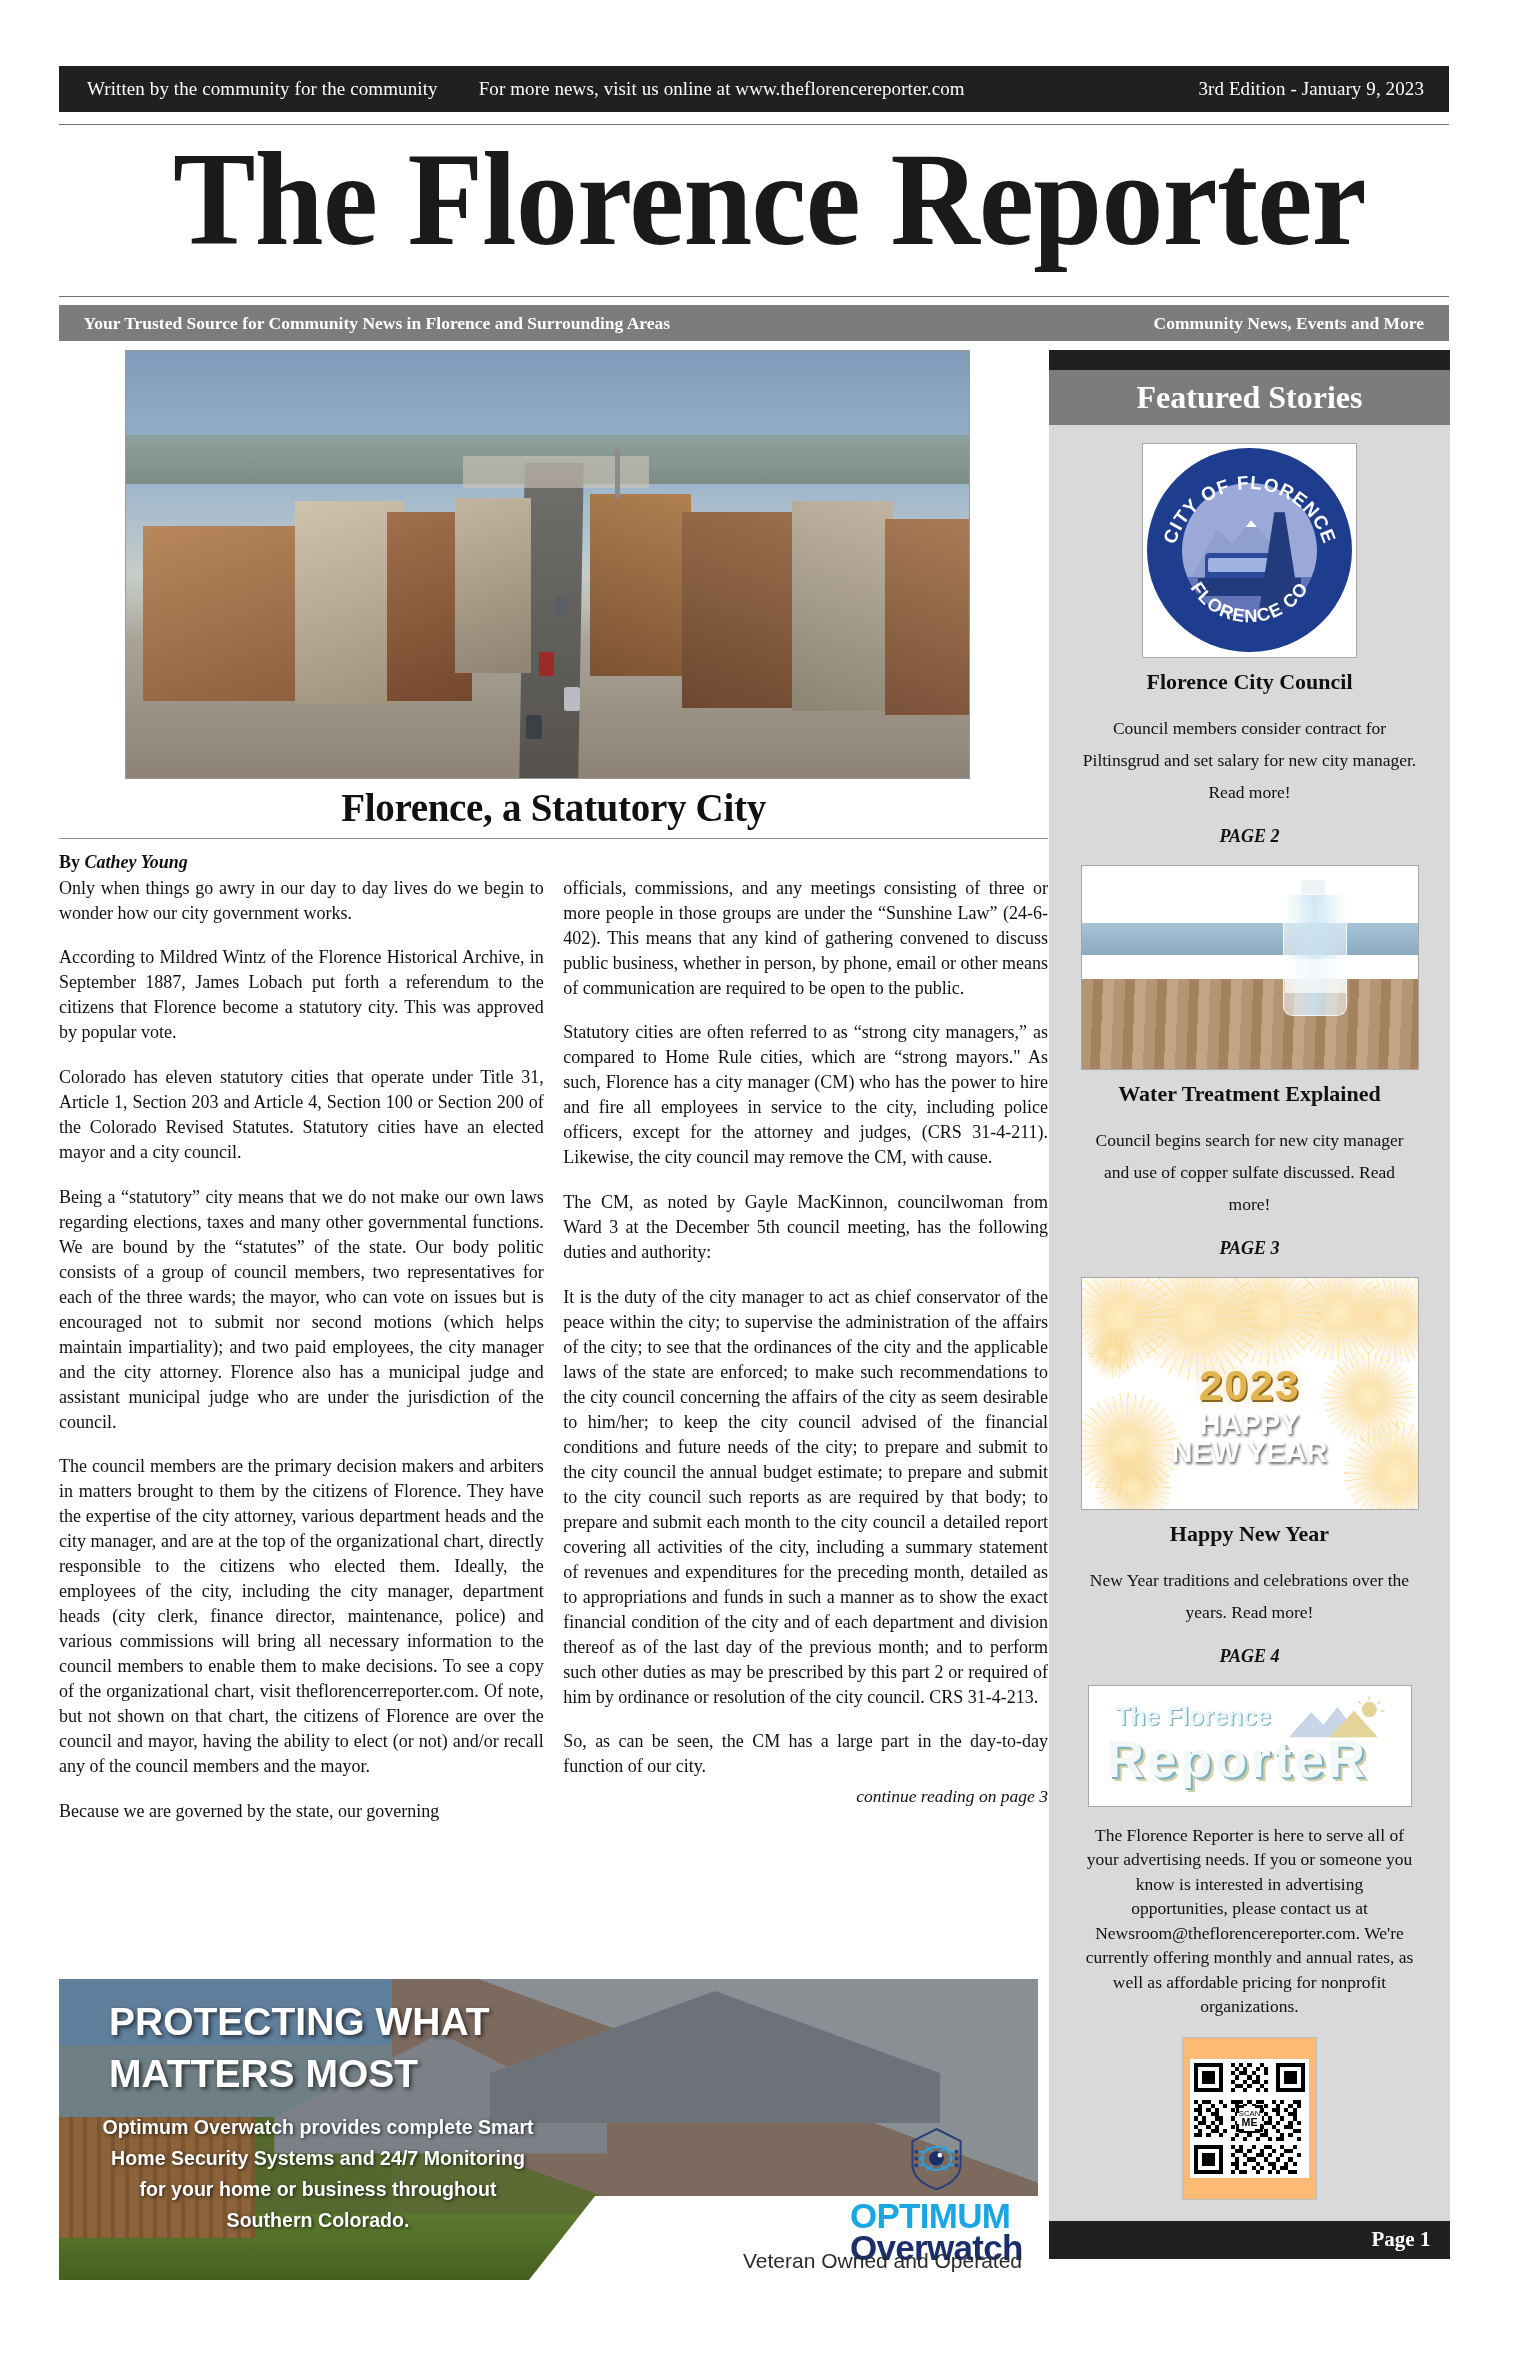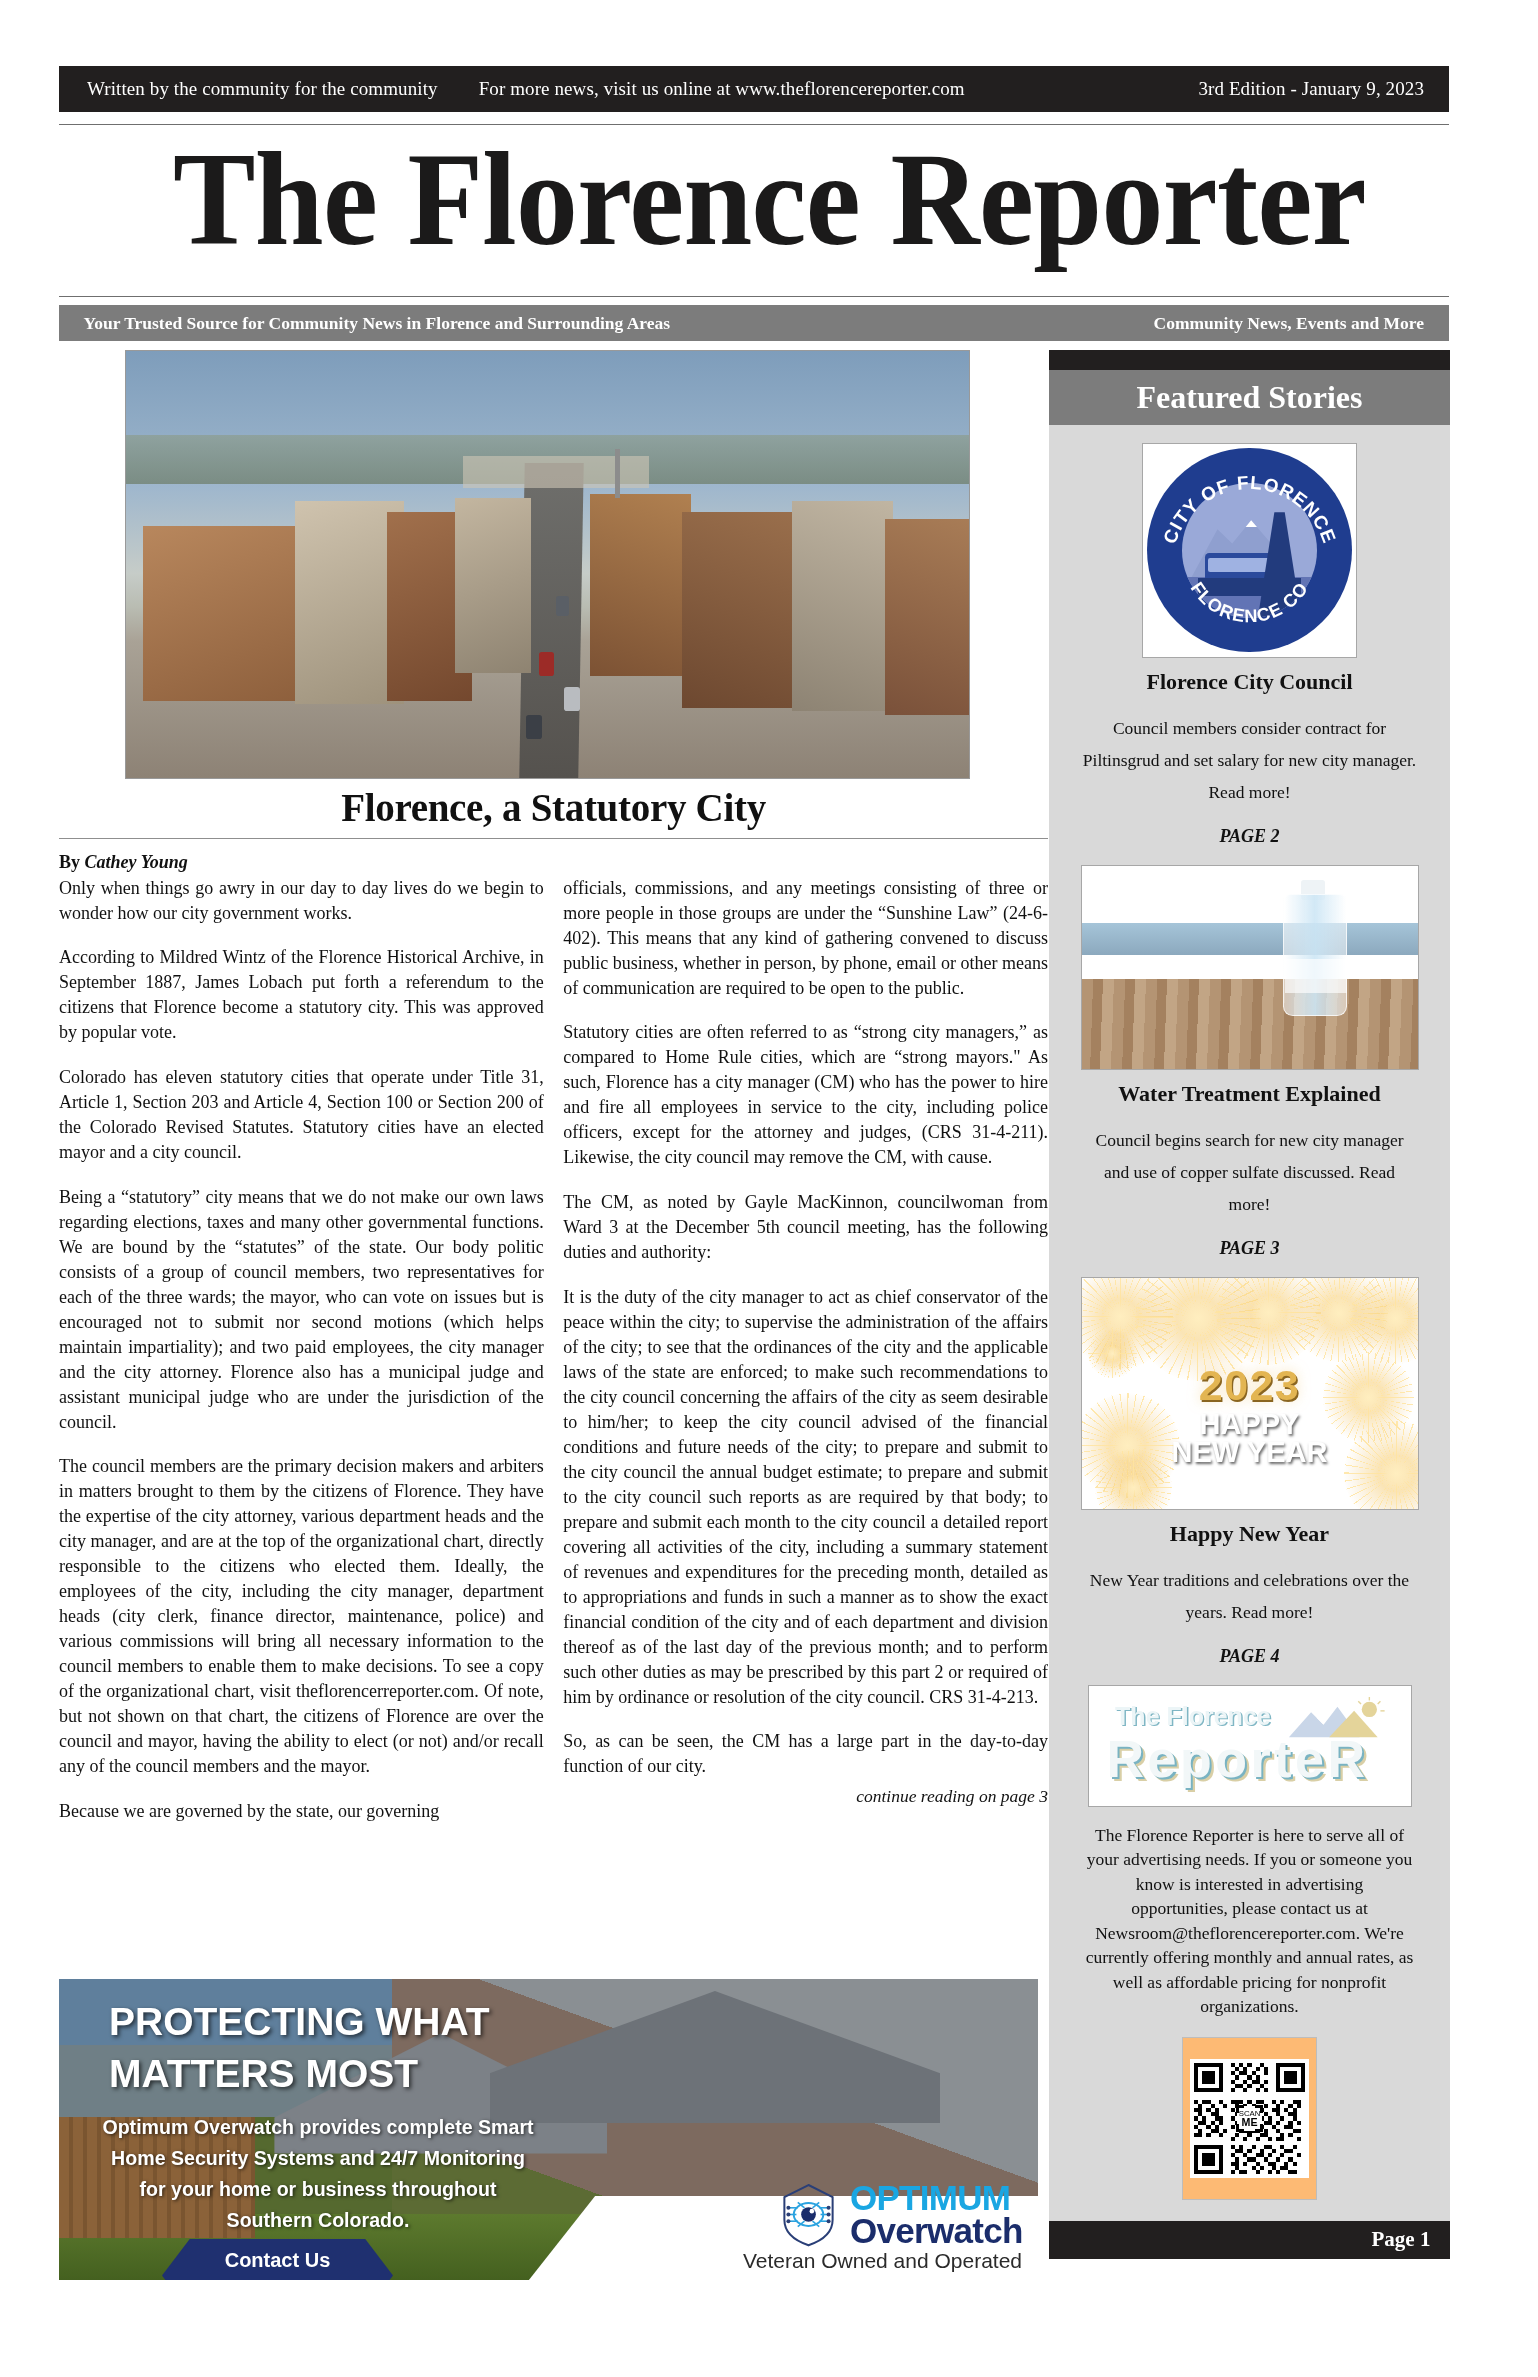--- a/index.html
+++ b/index.html
@@ -138,21 +138,21 @@
   .ad .body{position:absolute;left:42px;top:133px;width:434px;text-align:center;
       font-family:"Liberation Sans",sans-serif;font-weight:700;font-size:19.6px;line-height:31px;
       color:#fff;text-shadow:1.4px 1.4px 3.5px rgba(0,0,0,.7);}
   .ad .hex{position:absolute;left:103px;top:260px;width:231px;height:73px;background:#1f3070;
       clip-path:polygon(12% 0,88% 0,100% 50%,88% 100%,12% 100%,0 50%);
       text-align:center;font-family:"Liberation Sans",sans-serif;font-weight:700;color:#fff;}
   .ad .hex .c1{font-size:20px;padding-top:9.8px;}
   .ad .hex .c2{font-size:22px;padding-top:4.2px;letter-spacing:0.7px;}
   .ad .logobar{position:absolute;right:0;bottom:0;width:52%;height:84px;background:#fff;
       clip-path:polygon(13% 0,100% 0,100% 100%,0 100%);}
-  .ad .logorow{position:absolute;right:15.4px;bottom:32px;display:flex;align-items:center;gap:8px;}
+  .ad .logorow{position:absolute;right:15.4px;bottom:16px;display:flex;align-items:center;gap:8px;flex-direction:column;}
   .ad .optim{font-family:"Liberation Sans",sans-serif;font-weight:700;line-height:.92;}
   .ad .optim .o1{font-size:35px;color:#1aa6e2;letter-spacing:-0.7px;}
   .ad .optim .o2{font-size:35px;color:#1b2d6b;letter-spacing:-0.7px;}
   .ad .vet{position:absolute;right:16px;bottom:7px;font-family:Liberation Sans, sans-serif;
       font-size:21px;color:#2b2b2b;}
   .eye{width:67px;height:67px;position:relative;}
 </style>
 </head>
 <body>
 
@@ -495,24 +495,20 @@
     <div class="house"></div>
     <div class="roof2"></div>
     <div class="roof"></div>
     <div class="grass"></div>
     <div class="fence"></div>
     <h2>
       <div>PROTECTING WHAT</div>
       <div>MATTERS MOST</div>
     </h2>
     <div class="body">Optimum Overwatch provides complete Smart Home Security Systems and 24/7 Monitoring for your home or business throughout Southern Colorado.</div>
-    <div class="hex">
-      <div class="c1">Contact Us</div>
-      <div class="c2">719-822-1240</div>
-    </div>
 
     <div class="logobar"></div>
     <div class="logorow">
       <svg class="eye" viewBox="0 0 100 100" aria-hidden="true">
         <path d="M50 6 L86 24 V58 Q86 84 50 96 Q14 84 14 58 V24 Z" fill="none" stroke="#2a3f77" stroke-width="3"></path>
         <g stroke="#2ba3e0" stroke-width="2.4" fill="none">
           <path d="M20 40 H34"></path>
             <path d="M20 50 H32"></path>
             <path d="M20 60 H34"></path>
           <path d="M80 40 H66"></path>

